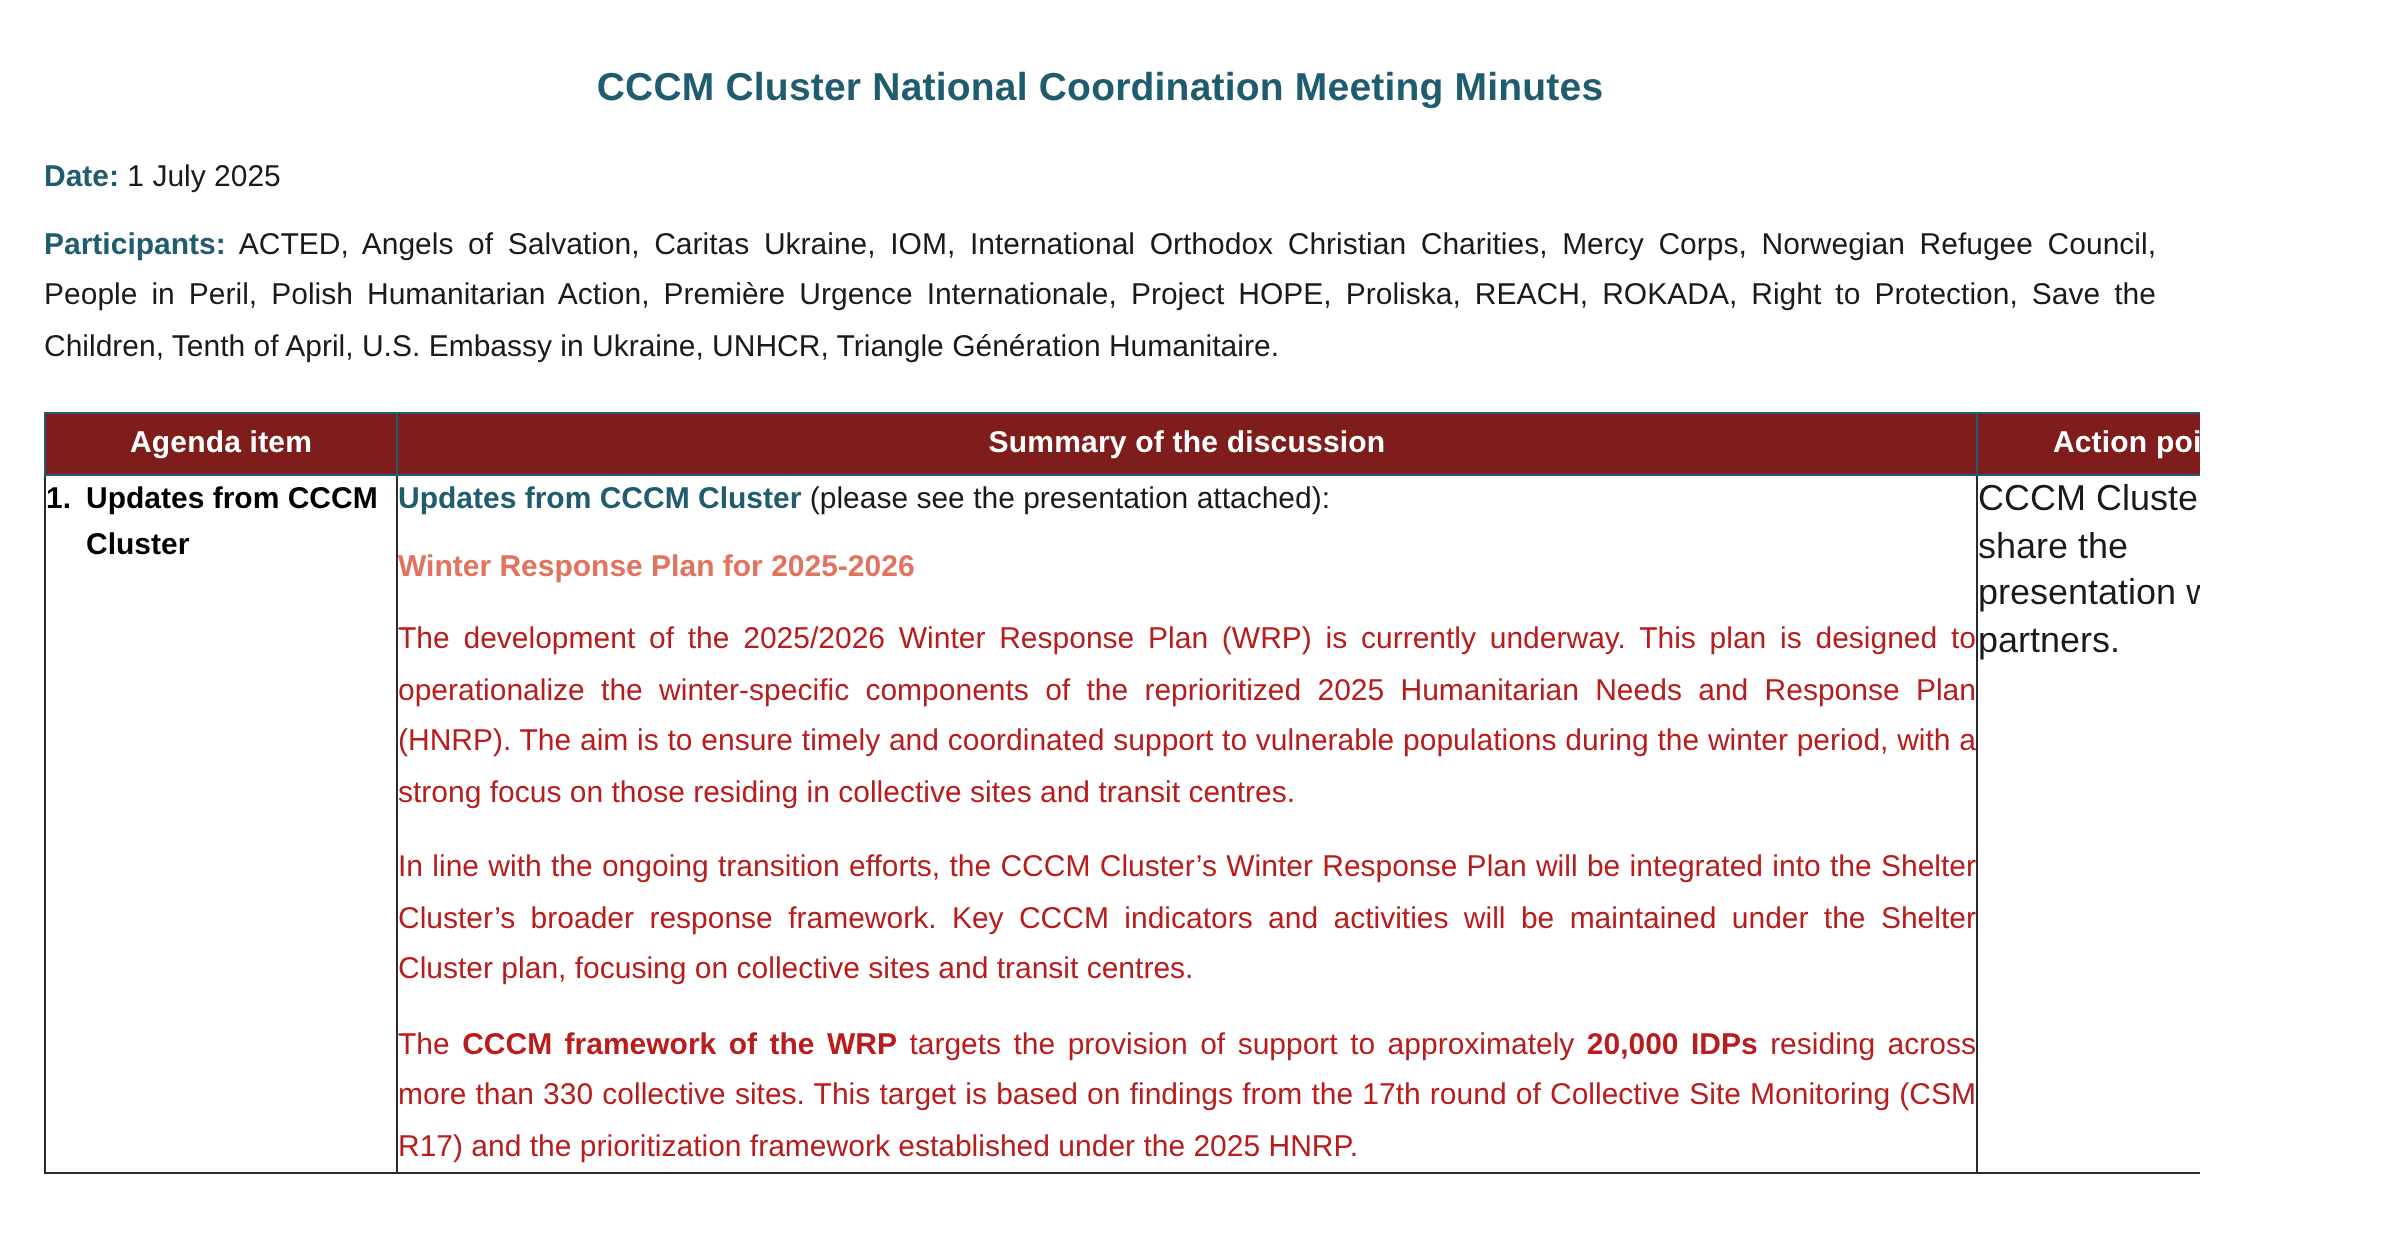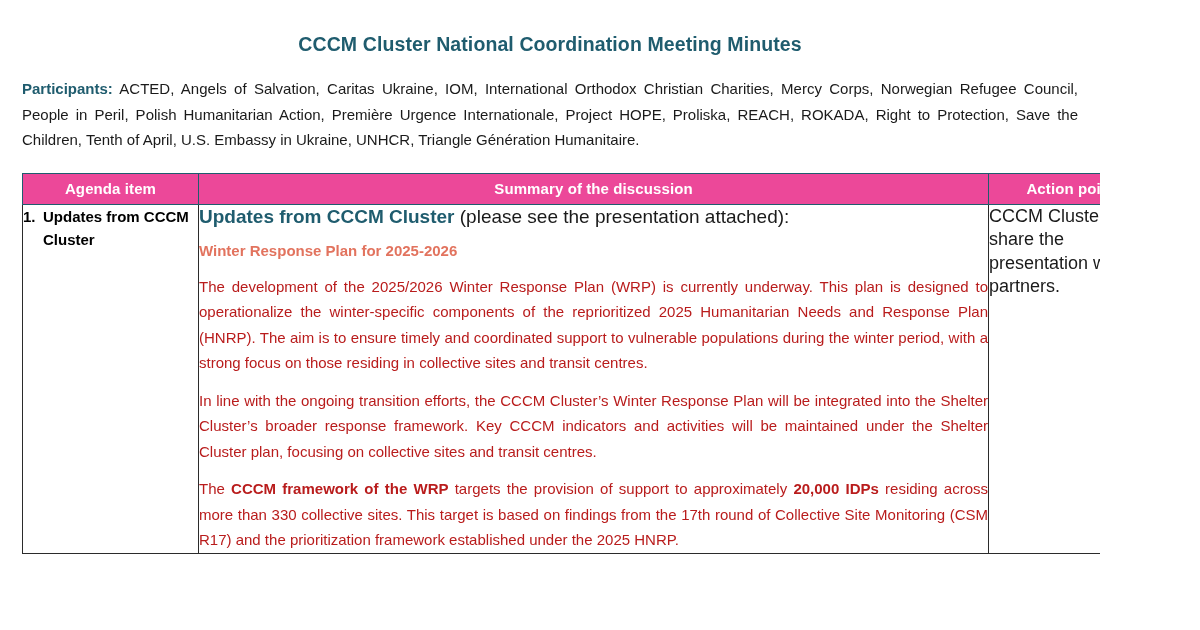--- a/index.html
+++ b/index.html
@@ -61,21 +61,21 @@
     border-collapse: collapse;
     table-layout: fixed;
   }
   .minutes-table th,
   .minutes-table td {
     border: 1px solid #2b2b2b;
     vertical-align: top;
     padding: 0;
   }
   .minutes-table thead th {
-    background: #ec4899;
+    background: #7f1d1d;
     border: 1px solid #1f5c6e;
     color: #ffffff;
     font-size: 15px;
     font-weight: bold;
     text-align: center;
     padding: 6px 4px 7px 4px;
     letter-spacing: 0.1px;
   }
   .col-agenda { width: 176px; }
   .col-summary { width: 790px; }
@@ -98,21 +98,21 @@
   }
   .agenda-text {
     flex: 1 1 auto;
   }
 
   
   .cell-summary {
     padding: 13px 22px 10px 11px;
   }
   .sum-lead {
-    font-size: 19px;
+    font-size: 15px;
     line-height: 23px;
     margin: 0;
     color: #1a1a1a;
   }
   .sum-lead .lead-strong {
     font-weight: bold;
     color: #1f5c6e;
   }
   .sum-subhead {
     font-size: 15px;
@@ -143,20 +143,21 @@
   }
 </style>
 </head>
 <body>
 
 <div class="page">
 
   <h1 class="doc-title">CCCM Cluster National Coordination Meeting Minutes</h1>
 
   <div class="meta-block">
+    <p class="meta-line"><span class="meta-label">Date:</span><span> 1 July 2025</span></p>
 
     <p class="meta-line participants"><span class="meta-label">Participants:</span><span> ACTED, Angels of Salvation, Caritas Ukraine, IOM, International Orthodox Christian Charities, Mercy Corps, Norwegian Refugee Council, People in Peril, Polish Humanitarian Action, Première Urgence Internationale, Project HOPE, Proliska, REACH, ROKADA, Right to Protection, Save the Children, Tenth of April, U.S. Embassy in Ukraine, UNHCR, Triangle Génération Humanitaire.</span></p>
   </div>
 
   <table class="minutes-table">
     <colgroup>
       <col class="col-agenda">
       <col class="col-summary">
       <col class="col-action">
     </colgroup>

